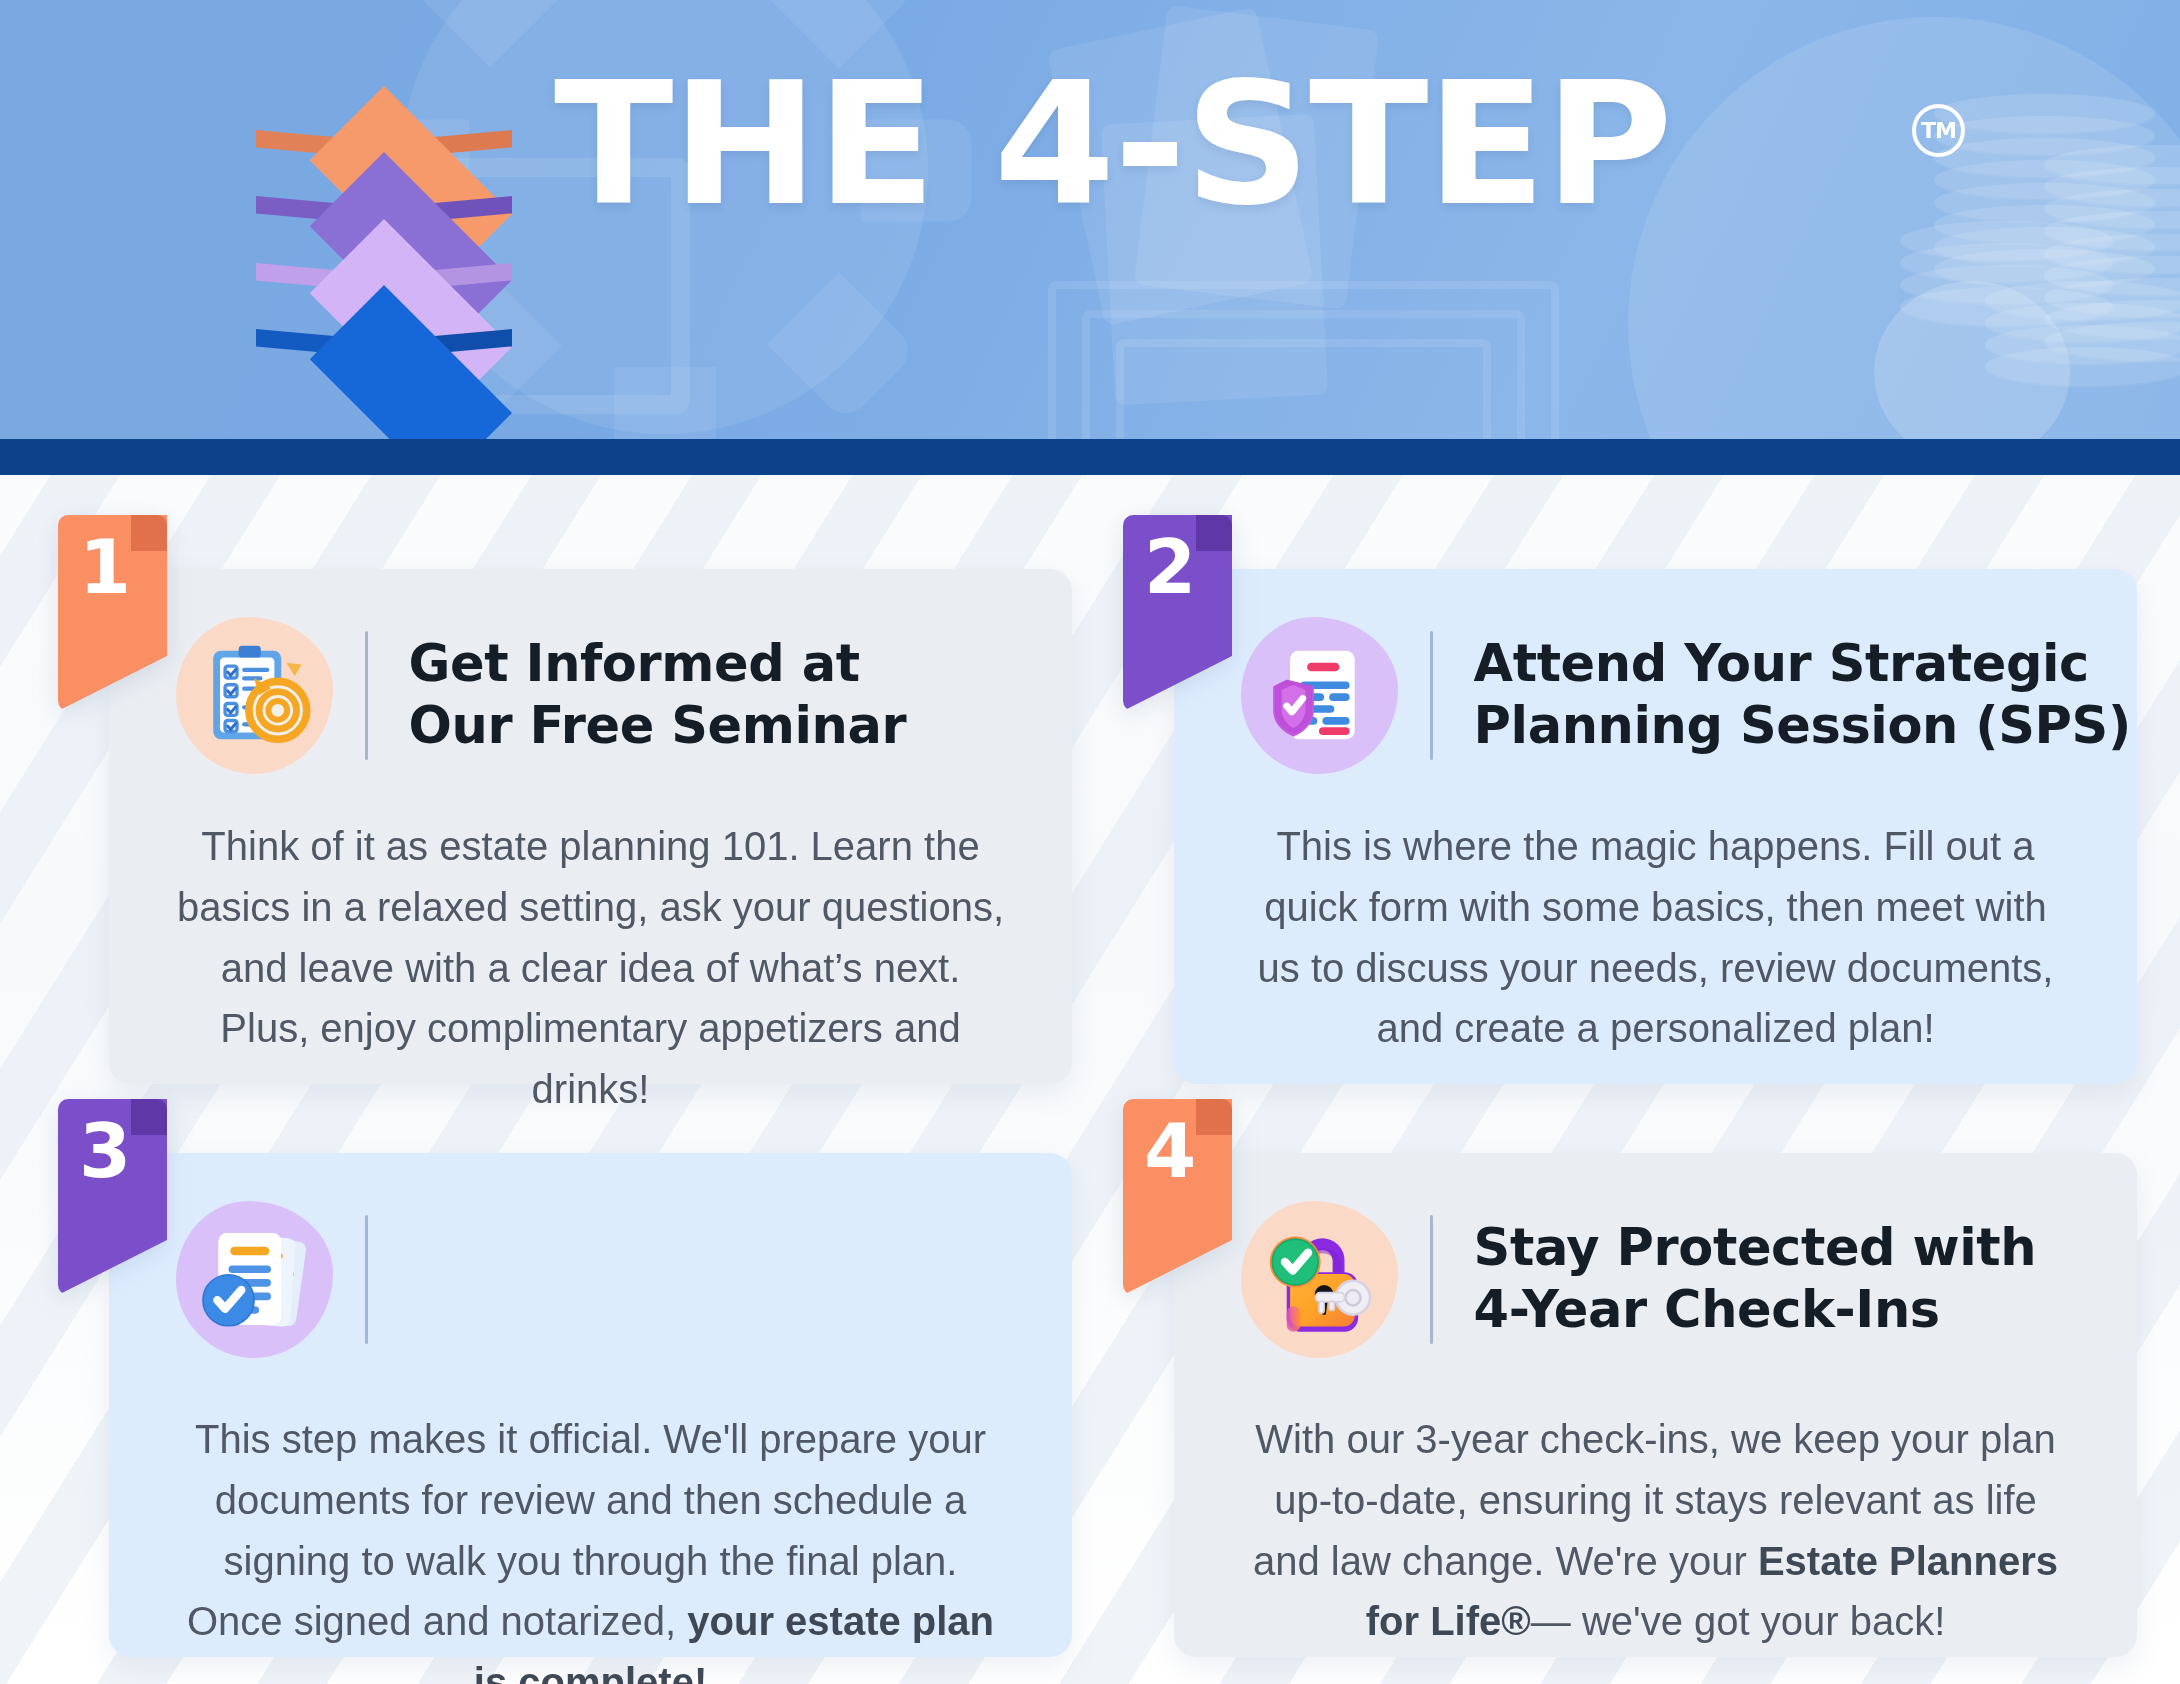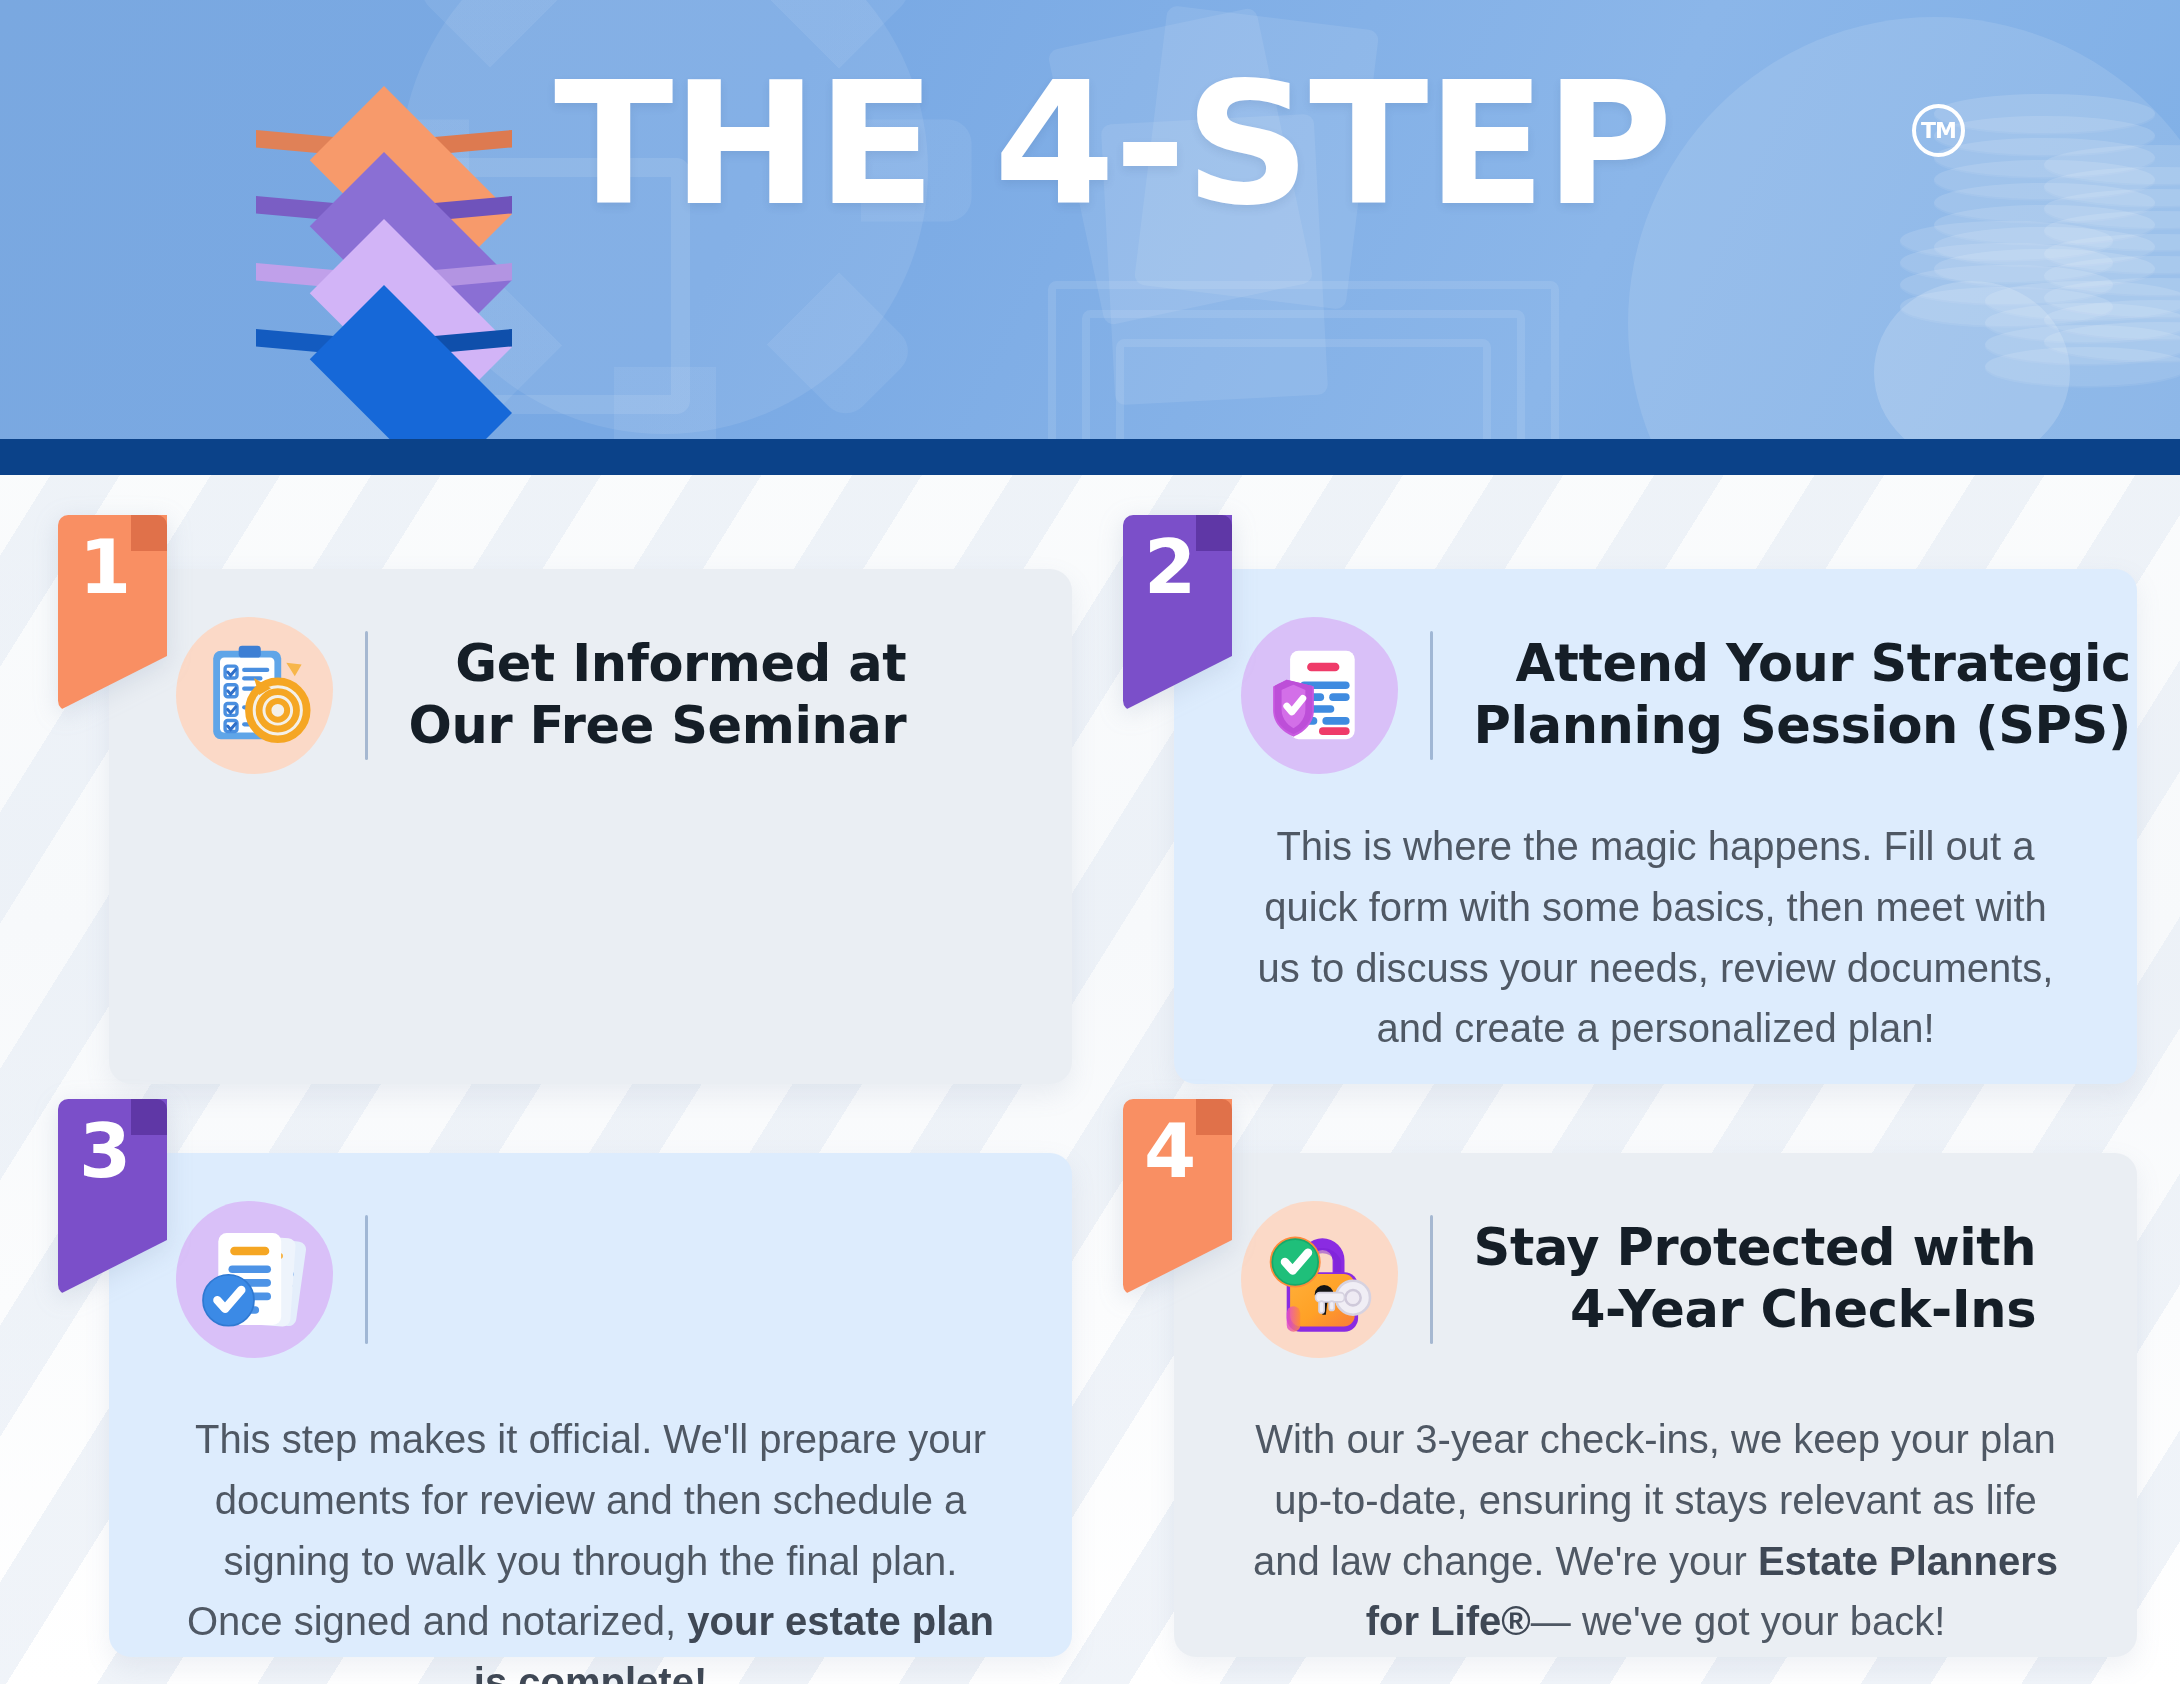--- a/index.html
+++ b/index.html
@@ -209,21 +209,21 @@
     line-height:1;
   }
   .r-orange .body { background:#f98f63; }
   .r-orange .fold { background:#e0714a; }
   .r-purple .body { background:#7b4fc9; }
   .r-purple .fold { background:#5f37a6; }
 
   
   .card-head {
     position:absolute; left:60px; top:41px;
-    display:flex; align-items:center; gap:7px;text-align:right;
+    display:flex; align-items:center; gap:7px;
   }
   .icon-blob {
     position:relative; width:170px; height:170px;
     flex:0 0 170px;
   }
   .blob-bg {
     position:absolute; left:6.8px; top:6.8px; width:157px; height:157px;
     border-radius:46% 54% 50% 50% / 50% 46% 54% 50%;
   }
   .blob-peach { background:#fbd9c7; }
@@ -388,20 +388,21 @@
               <circle cx="128" cy="118" r="11" fill="none" stroke="#f5a623" stroke-width="7"></circle>
               <path d="M100 80 l20 12 l-14 8 z" fill="#f5a623"></path>
               <path d="M138 62 l18 2 l-8 14 z" fill="#f7b64a"></path>
             </svg>
           </div>
           <div class="divider"></div>
           <div class="card-title">Get Informed at
 Our Free Seminar</div>
         </div>
 
+        <div class="card-body">Think of it as estate planning 101. Learn the basics in a relaxed setting, ask your questions, and leave with a clear idea of what’s next. Plus, enjoy complimentary appetizers and drinks!</div>
       </div>
 
       <div class="ribbon r-orange">
         <div class="body"></div>
         <div class="fold"></div>
         <div class="num">1</div>
       </div>
     </div>
 
     <div class="card-wrap cw2">

